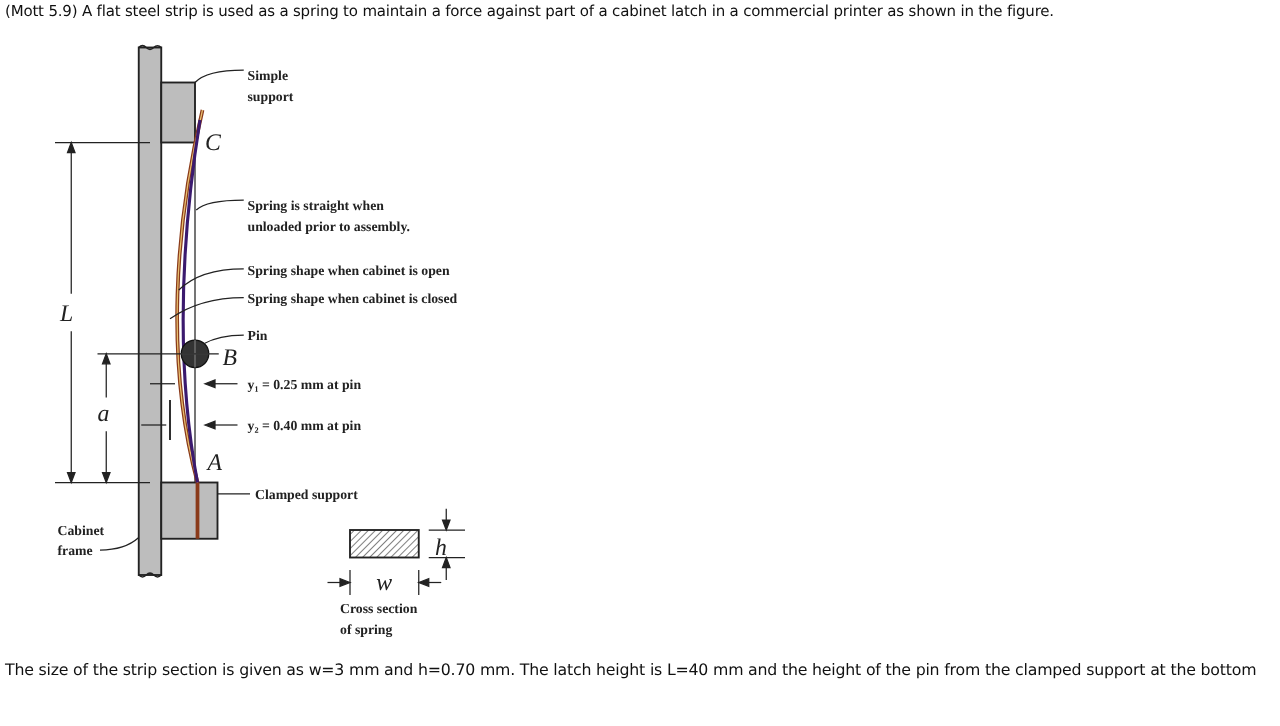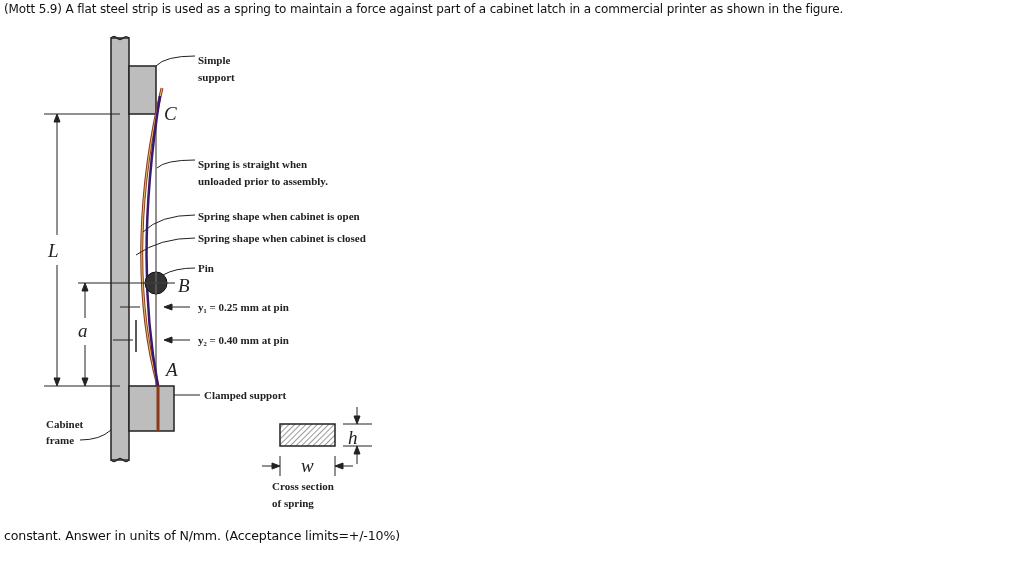--- a/index.html
+++ b/index.html
@@ -116,14 +116,14 @@
       <polygon points="335,466 343,463 343,469"></polygon>
     </g>
     <text class="sym" x="348" y="444">h</text>
     <text class="sym" x="301" y="472">w</text>
     <text class="lbl" x="272" y="490">Cross section</text>
     <text class="lbl" x="272" y="507">of spring</text>
   </g>
 </svg>
 
 <div class="problem-body">
-  <div>constant. Answer in units of N/mm. (Acceptance limits=+/-10%)</div>
+  <div>The size of the strip section is given as w=3 mm and h=0.70 mm. The latch height is L=40 mm and the height of the pin from the clamped support at the bottom</div>
 </div>
 
 </body></html>

